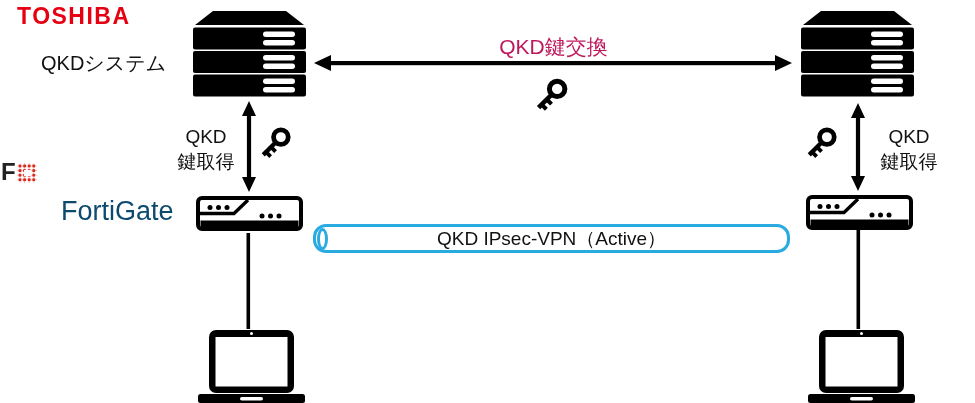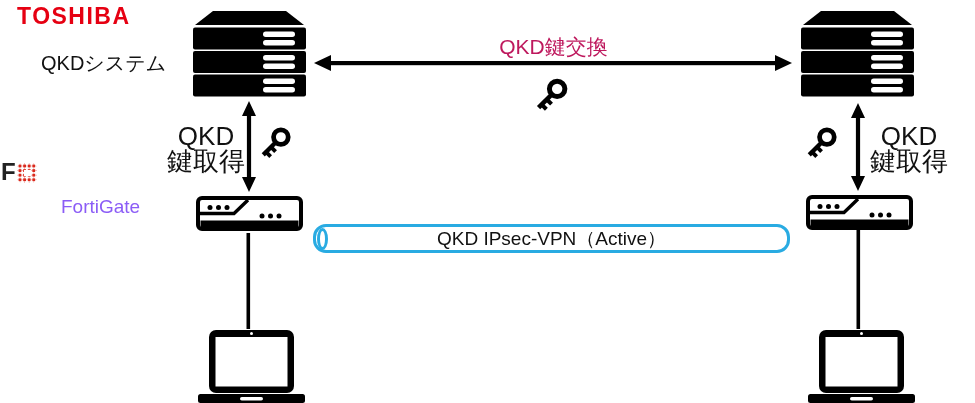--- a/index.html
+++ b/index.html
@@ -22,25 +22,25 @@
   }
   .fortinet-o {
     display:inline-block; width:20px; height:20px; margin:2px 1px 0 1px;
     border-radius:5px; position:relative;
     background-image: radial-gradient(circle, #DA291C 1.7px, rgba(0,0,0,0) 1.9px);
     background-size:4.6px 4.6px; background-position:0.7px 0.7px;
   }
   .fortinet-o::after {
     content:""; position:absolute; left:6.5px; right:6.5px; top:7px; bottom:7px; background:#fff;
   }
-  .fortigate-label { left:61px; top:196px; font-size:19px; color:#8b5cf6; }
+  .fortigate-label { left:61px; top:196px; font-size:27px; color:#0c4a6e; }
 
   
   .top-link-label { left:461px; top:33px; width:185px; text-align:center; font-size:21px; color:#be185d; }
-  .key-acquire { width:80px; text-align:center; font-size:26px; line-height:25px; color:#111; }
+  .key-acquire { width:80px; text-align:center; font-size:19px; line-height:25px; color:#111; }
   .key-acquire-left  { left:166px; top:124px; }
   .key-acquire-right { left:869px; top:124px; }
 
   
   .pipe {
     position:absolute; left:313px; width:477px; height:29px; border-radius:13px;
     background:#fff; box-sizing:border-box;
     display:flex; align-items:center; justify-content:center;
   }
   .pipe-active  { top:180px; border:3.5px solid #29ABE2;margin-top:44px; }

